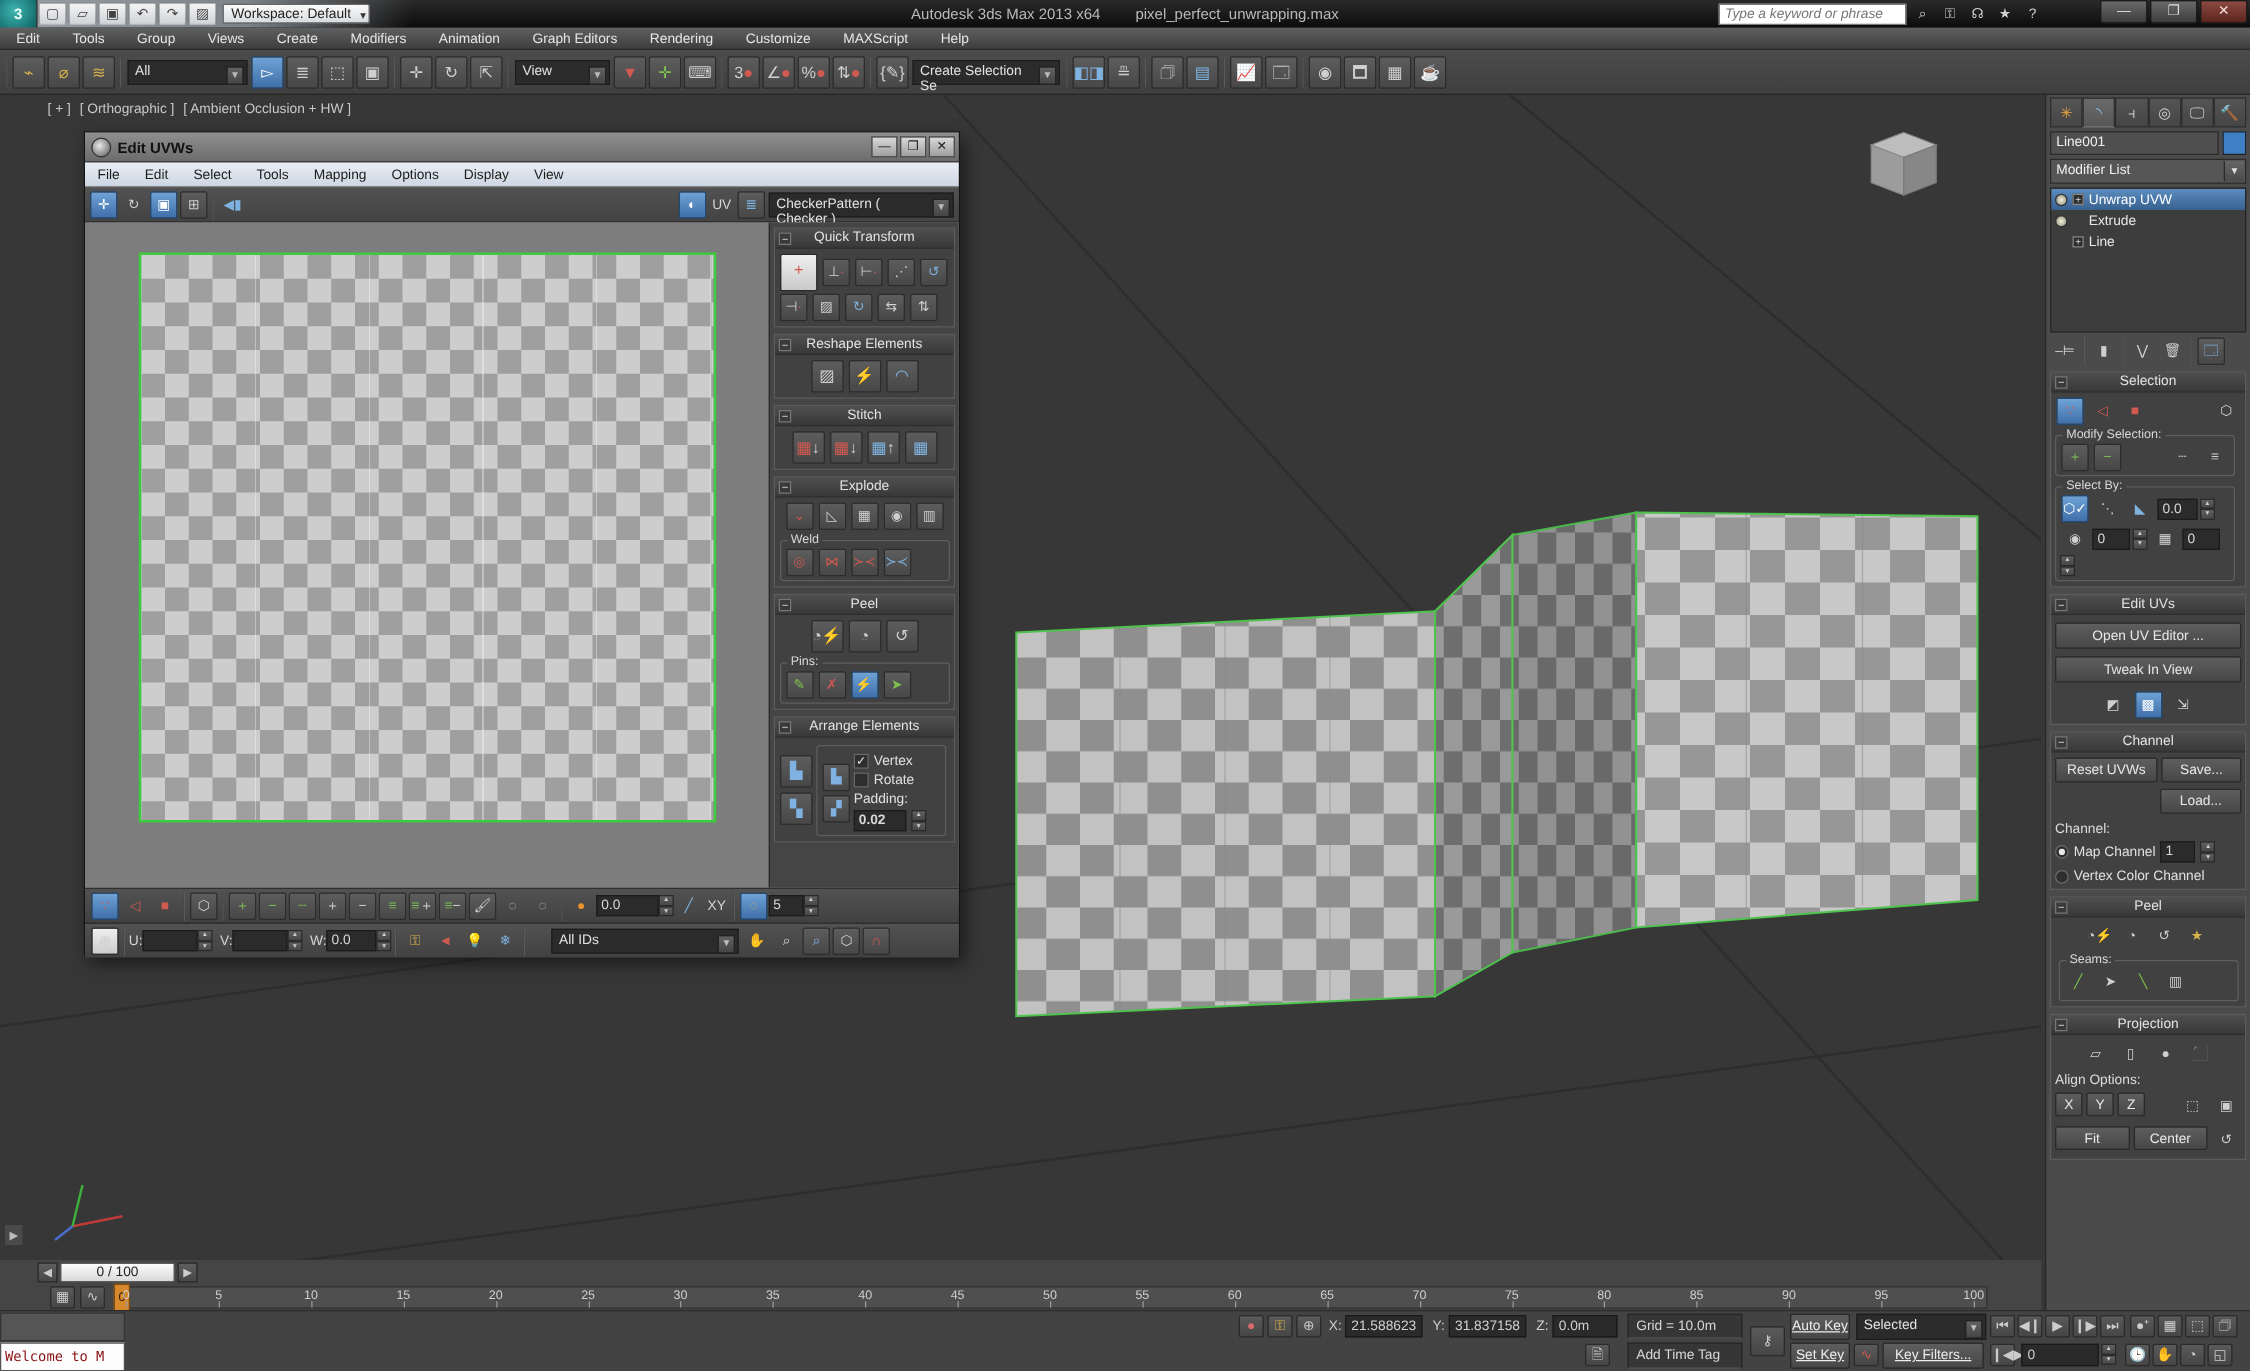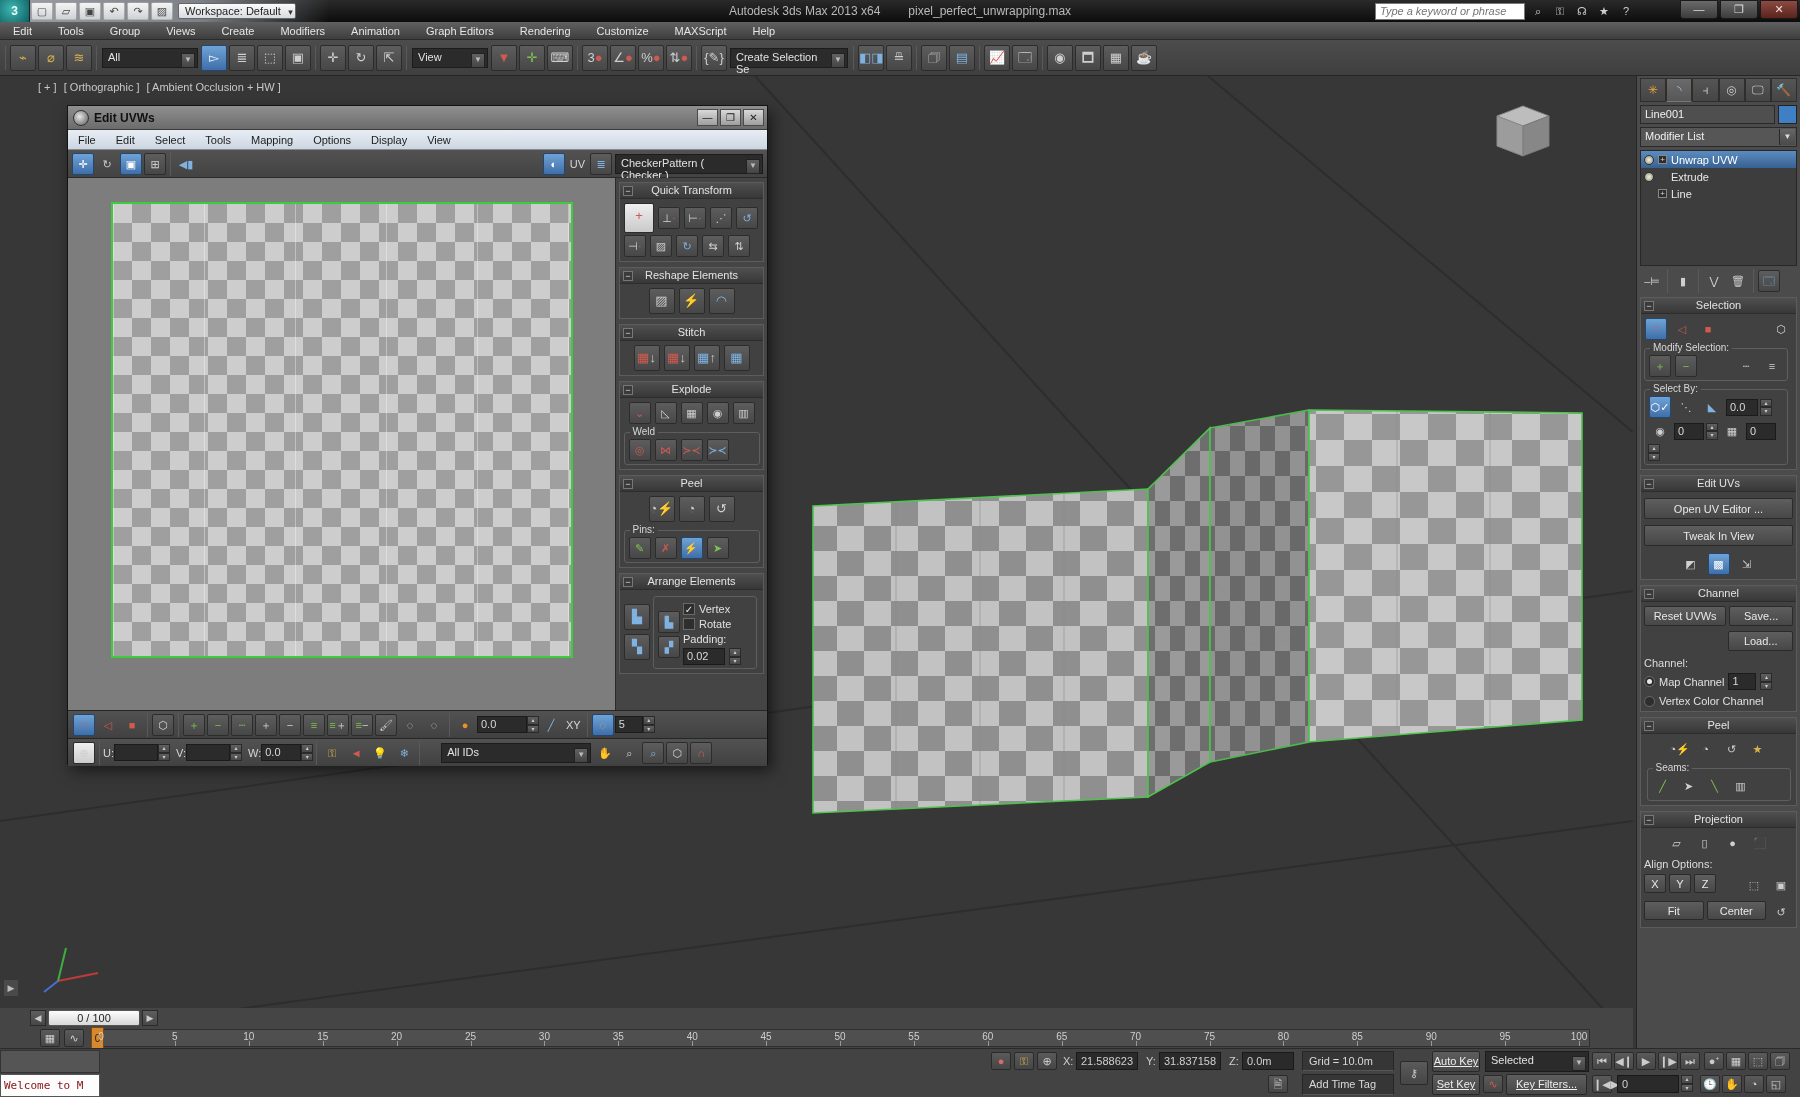--- a/index.html
+++ b/index.html
@@ -447,21 +447,21 @@
                   <span>Vertex</span>
                 </div>
               <div class="chkrow">
                   <span class="cbox"></span>
                   <span>Rotate</span>
                 </div>
               <div class="chkrow">
                   <span>Padding:</span>
                 </div>
               <div class="chkrow">
-                  <span class="fld" style="width:42px;">0.02</span>
+                  <span class="fld" style="width:42px;font-weight:bold;">0.02</span>
                   <span class="spin">
                     <i>▴</i>
                     <i>▾</i>
                   </span>
                 </div>
             </div>
           </div>
         </div>
       </div>
     </div>

